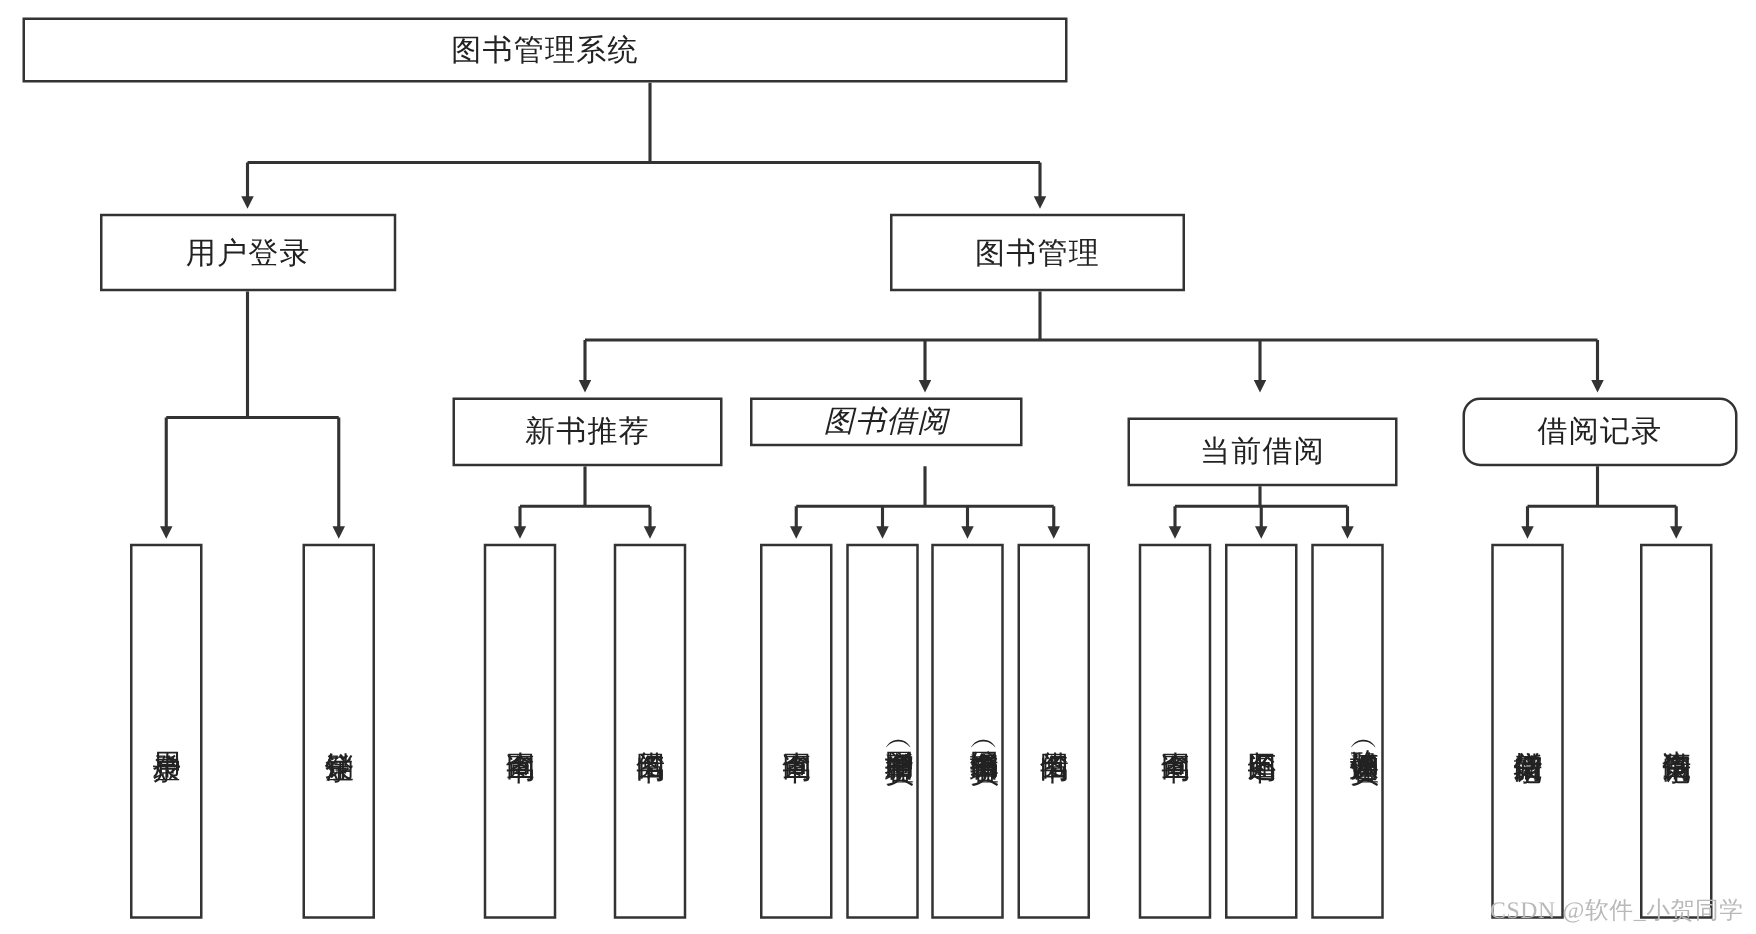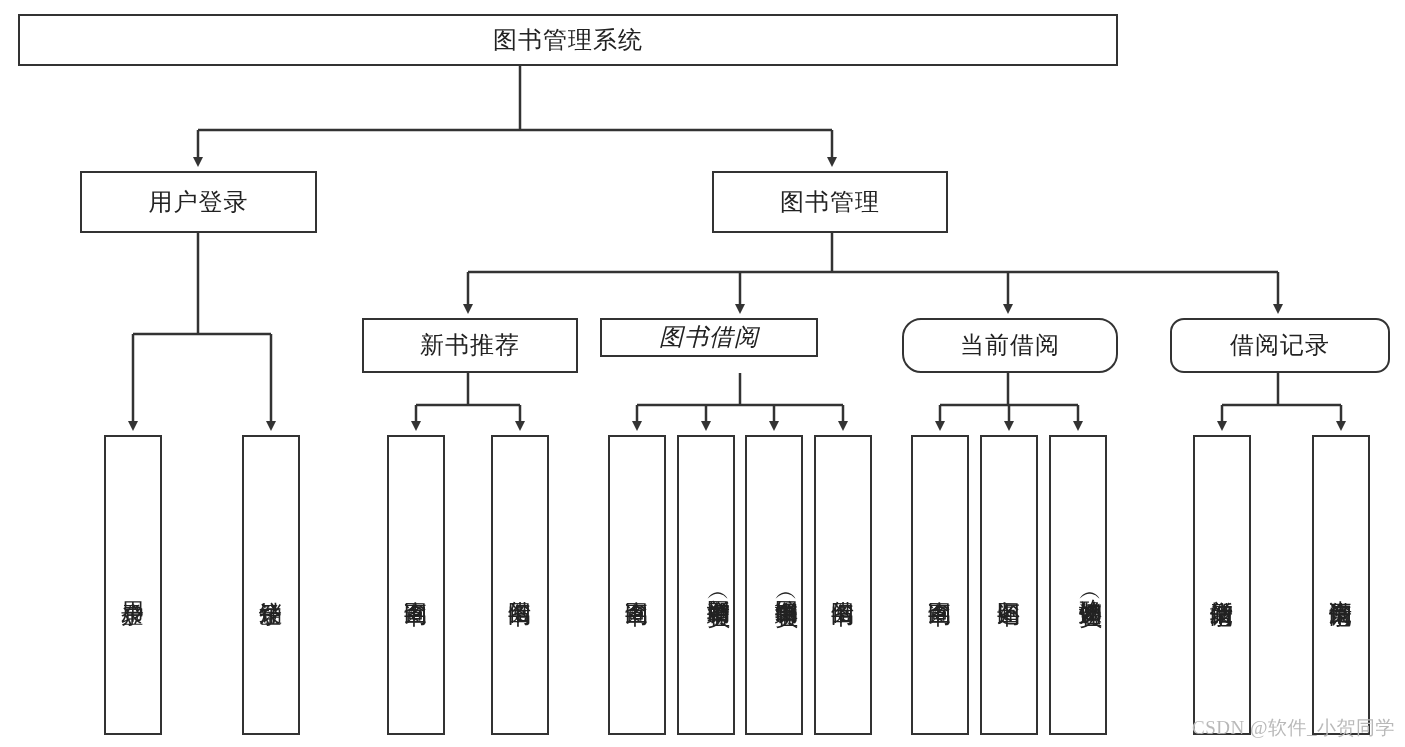--- a/index.html
+++ b/index.html
@@ -112,31 +112,31 @@
       <path d="M1009,405 L1009,422" marker-end="url(#arrow)"></path>
       <path d="M1078,405 L1078,422" marker-end="url(#arrow)"></path>
 
       <path d="M1278,373 L1278,405"></path>
       <path d="M1222,405 L1341,405"></path>
       <path d="M1222,405 L1222,422" marker-end="url(#arrow)"></path>
       <path d="M1341,405 L1341,422" marker-end="url(#arrow)"></path>
     </g>
   </svg>
 
-  <div class="node node-h" style="left:18px; top:14px; width:1100px; height:52px;">图书管理系统</div>
+  <div class="node node-h" style="left:18px; top:14px; width:836px; height:52px;">图书管理系统</div>
 
   <div class="node node-h" style="left:80px; top:171px; width:237px; height:62px;">用户登录</div>
 
   <div class="node node-h" style="left:362px; top:318px; width:216px; height:55px;">新书推荐</div>
 
   <div class="node node-h" style="left:712px; top:171px; width:236px; height:62px;">图书管理</div>
 
   <div class="node node-h" style="left:600px; top:318px; width:218px; height:39px;font-style:italic;">图书借阅</div>
 
-  <div class="node node-h" style="left:902px; top:318px; width:216px; height:55px;border-radius:19px;">当前借阅</div>
+  <div class="node node-h" style="left:902px; top:334px; width:216px; height:55px;">当前借阅</div>
 
   <div class="node node-h" style="left:1170px; top:318px; width:220px; height:55px;border-radius:14px;">借阅记录</div>
 
   <div class="node node-v" style="left:104px; top:435px; width:58px; height:300px;">用户登录</div>
 
   <div class="node node-v" style="left:242px; top:435px; width:58px; height:300px;">注销登录</div>
 
   <div class="node node-v" style="left:387px; top:435px; width:58px; height:300px;">查询图书</div>
 
   <div class="node node-v" style="left:491px; top:435px; width:58px; height:300px;">借阅图书</div>

